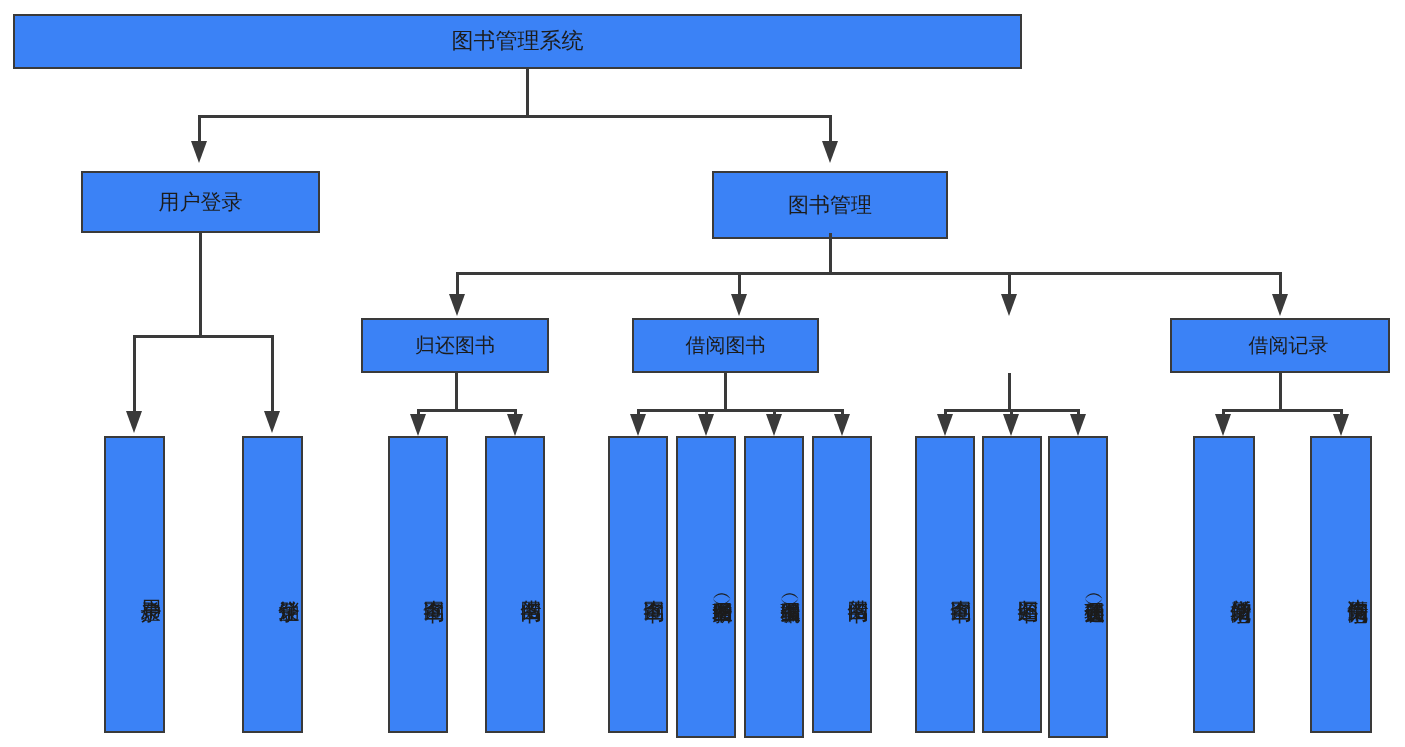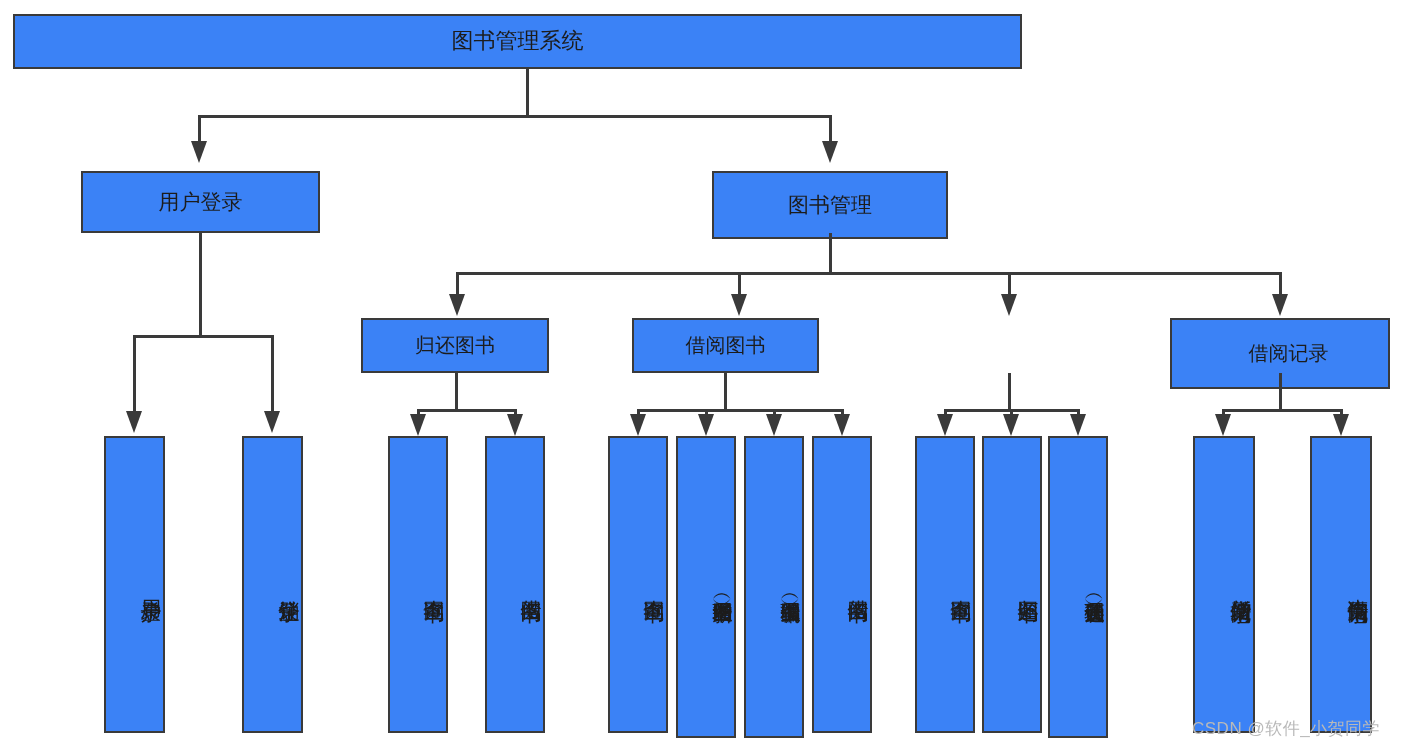--- a/index.html
+++ b/index.html
@@ -124,21 +124,21 @@
   <div class="arrow" style="left:1001px; top:294px;"></div>
   <div class="conn vline" style="left:1279px; top:272px; height:22px;"></div>
   <div class="arrow" style="left:1272px; top:294px;"></div>
 
   <div class="box level2" style="left:361px; top:318px; width:188px; height:55px;">
     <span>归还图书</span>
   </div>
   <div class="box level2" style="left:632px; top:318px; width:187px; height:55px;">
     <span>借阅图书</span>
   </div>
-  <div class="box level2" style="left:1170px; top:318px; width:220px; height:71px;padding-left:17px;">
+  <div class="box level2" style="left:1170px; top:318px; width:220px; height:55px;padding-left:17px;">
     <span>借阅记录</span>
   </div>
 
   <div class="conn vline" style="left:455px; top:373px; height:36px;"></div>
   <div class="conn hline" style="left:417px; top:409px; width:98px;"></div>
   <div class="conn vline" style="left:417px; top:409px; height:5px;"></div>
   <div class="arrow" style="left:410px; top:414px;"></div>
   <div class="conn vline" style="left:514px; top:409px; height:5px;"></div>
   <div class="arrow" style="left:507px; top:414px;"></div>
 
@@ -199,15 +199,14 @@
   <div class="conn vline" style="left:1340px; top:409px; height:5px;"></div>
   <div class="arrow" style="left:1333px; top:414px;"></div>
 
   <div class="box leaf" style="left:1193px; top:436px; width:62px; height:297px;">
     <span>新增借阅记录</span>
   </div>
   <div class="box leaf" style="left:1310px; top:436px; width:62px; height:297px;">
     <span>查询借阅记录</span>
   </div>
 
-  <div class="watermark" style="left:1192px; top:717px;">CSDN @软件_小贺同学</div>
 
 </div>
 
 </body></html>

